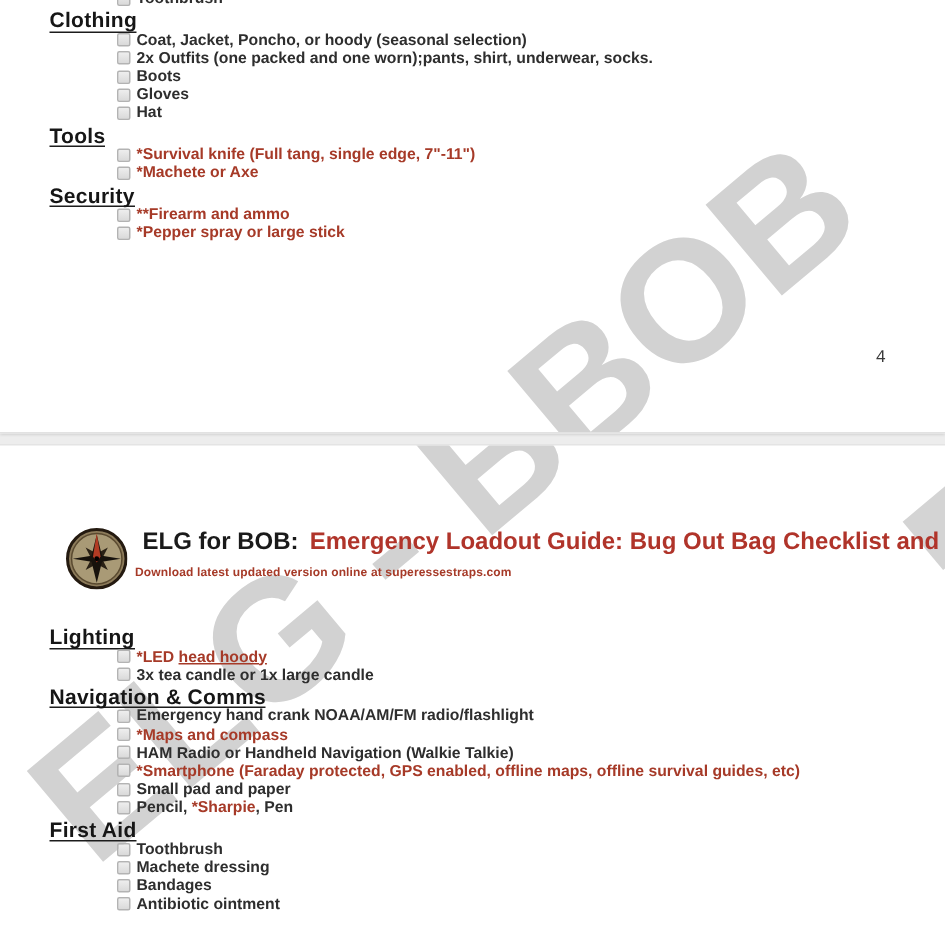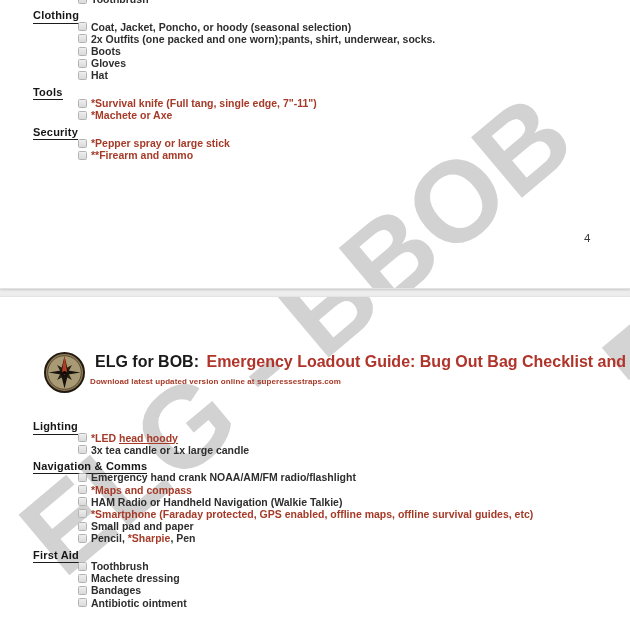--- a/index.html
+++ b/index.html
@@ -29,21 +29,21 @@
     background:#d4d4d4;transform:rotate(-40deg);
   }
 
   .content{position:absolute;left:0;right:0;z-index:2;}
   .content-top{top:-7px;}
   .content-bottom{top:119px;}
 
   
   .sec-h{height:15.5px;margin-left:33px;}
   .sec-h .sec-title{
-    display:inline-block;font-size:11px;line-height:14px;font-weight:bold;
+    display:inline-block;font-size:14px;line-height:14px;font-weight:bold;
     color:#161616;border-bottom:1.7px solid #1c1c1c;padding-bottom:0.5px;
     letter-spacing:0.2px;
   }
 
   
   .row{
     position:relative;height:12.2px;line-height:12.2px;
     padding-left:91px;font-size:10.5px;font-weight:bold;color:#2e2e2e;
     white-space:nowrap;
   }
@@ -79,22 +79,22 @@
         <div class="sec-h"><span class="sec-title">Clothing</span></div>
         <div class="row"><span class="cb"></span><span class="">Coat, Jacket, Poncho, or hoody (seasonal selection)</span></div>
         <div class="row"><span class="cb"></span><span class="">2x Outfits (one packed and one worn);pants, shirt, underwear, socks.</span></div>
         <div class="row"><span class="cb"></span><span class="">Boots</span></div>
         <div class="row"><span class="cb"></span><span class="">Gloves</span></div>
         <div class="row"><span class="cb"></span><span class="">Hat</span></div>
         <div class="sec-h"><span class="sec-title">Tools</span></div>
         <div class="row"><span class="cb"></span><span class="red">*Survival knife (Full tang, single edge, 7"-11")</span></div>
         <div class="row"><span class="cb"></span><span class="red">*Machete or Axe</span></div>
         <div class="sec-h"><span class="sec-title">Security</span></div>
+        <div class="row"><span class="cb"></span><span class="red">**Firearm and ammo</span></div>
         <div class="row"><span class="cb"></span><span class="red">*Pepper spray or large stick</span></div>
-        <div class="row"><span class="cb"></span><span class="red">**Firearm and ammo</span></div>
       </div>
   </div>
 
   <div class="pageno">4</div>
 </div>
 
 <div class="page page-bottom">
   <div class="wm wm-bottom">ELG - BOB</div>
   <div class="wm-frag"></div>
 

